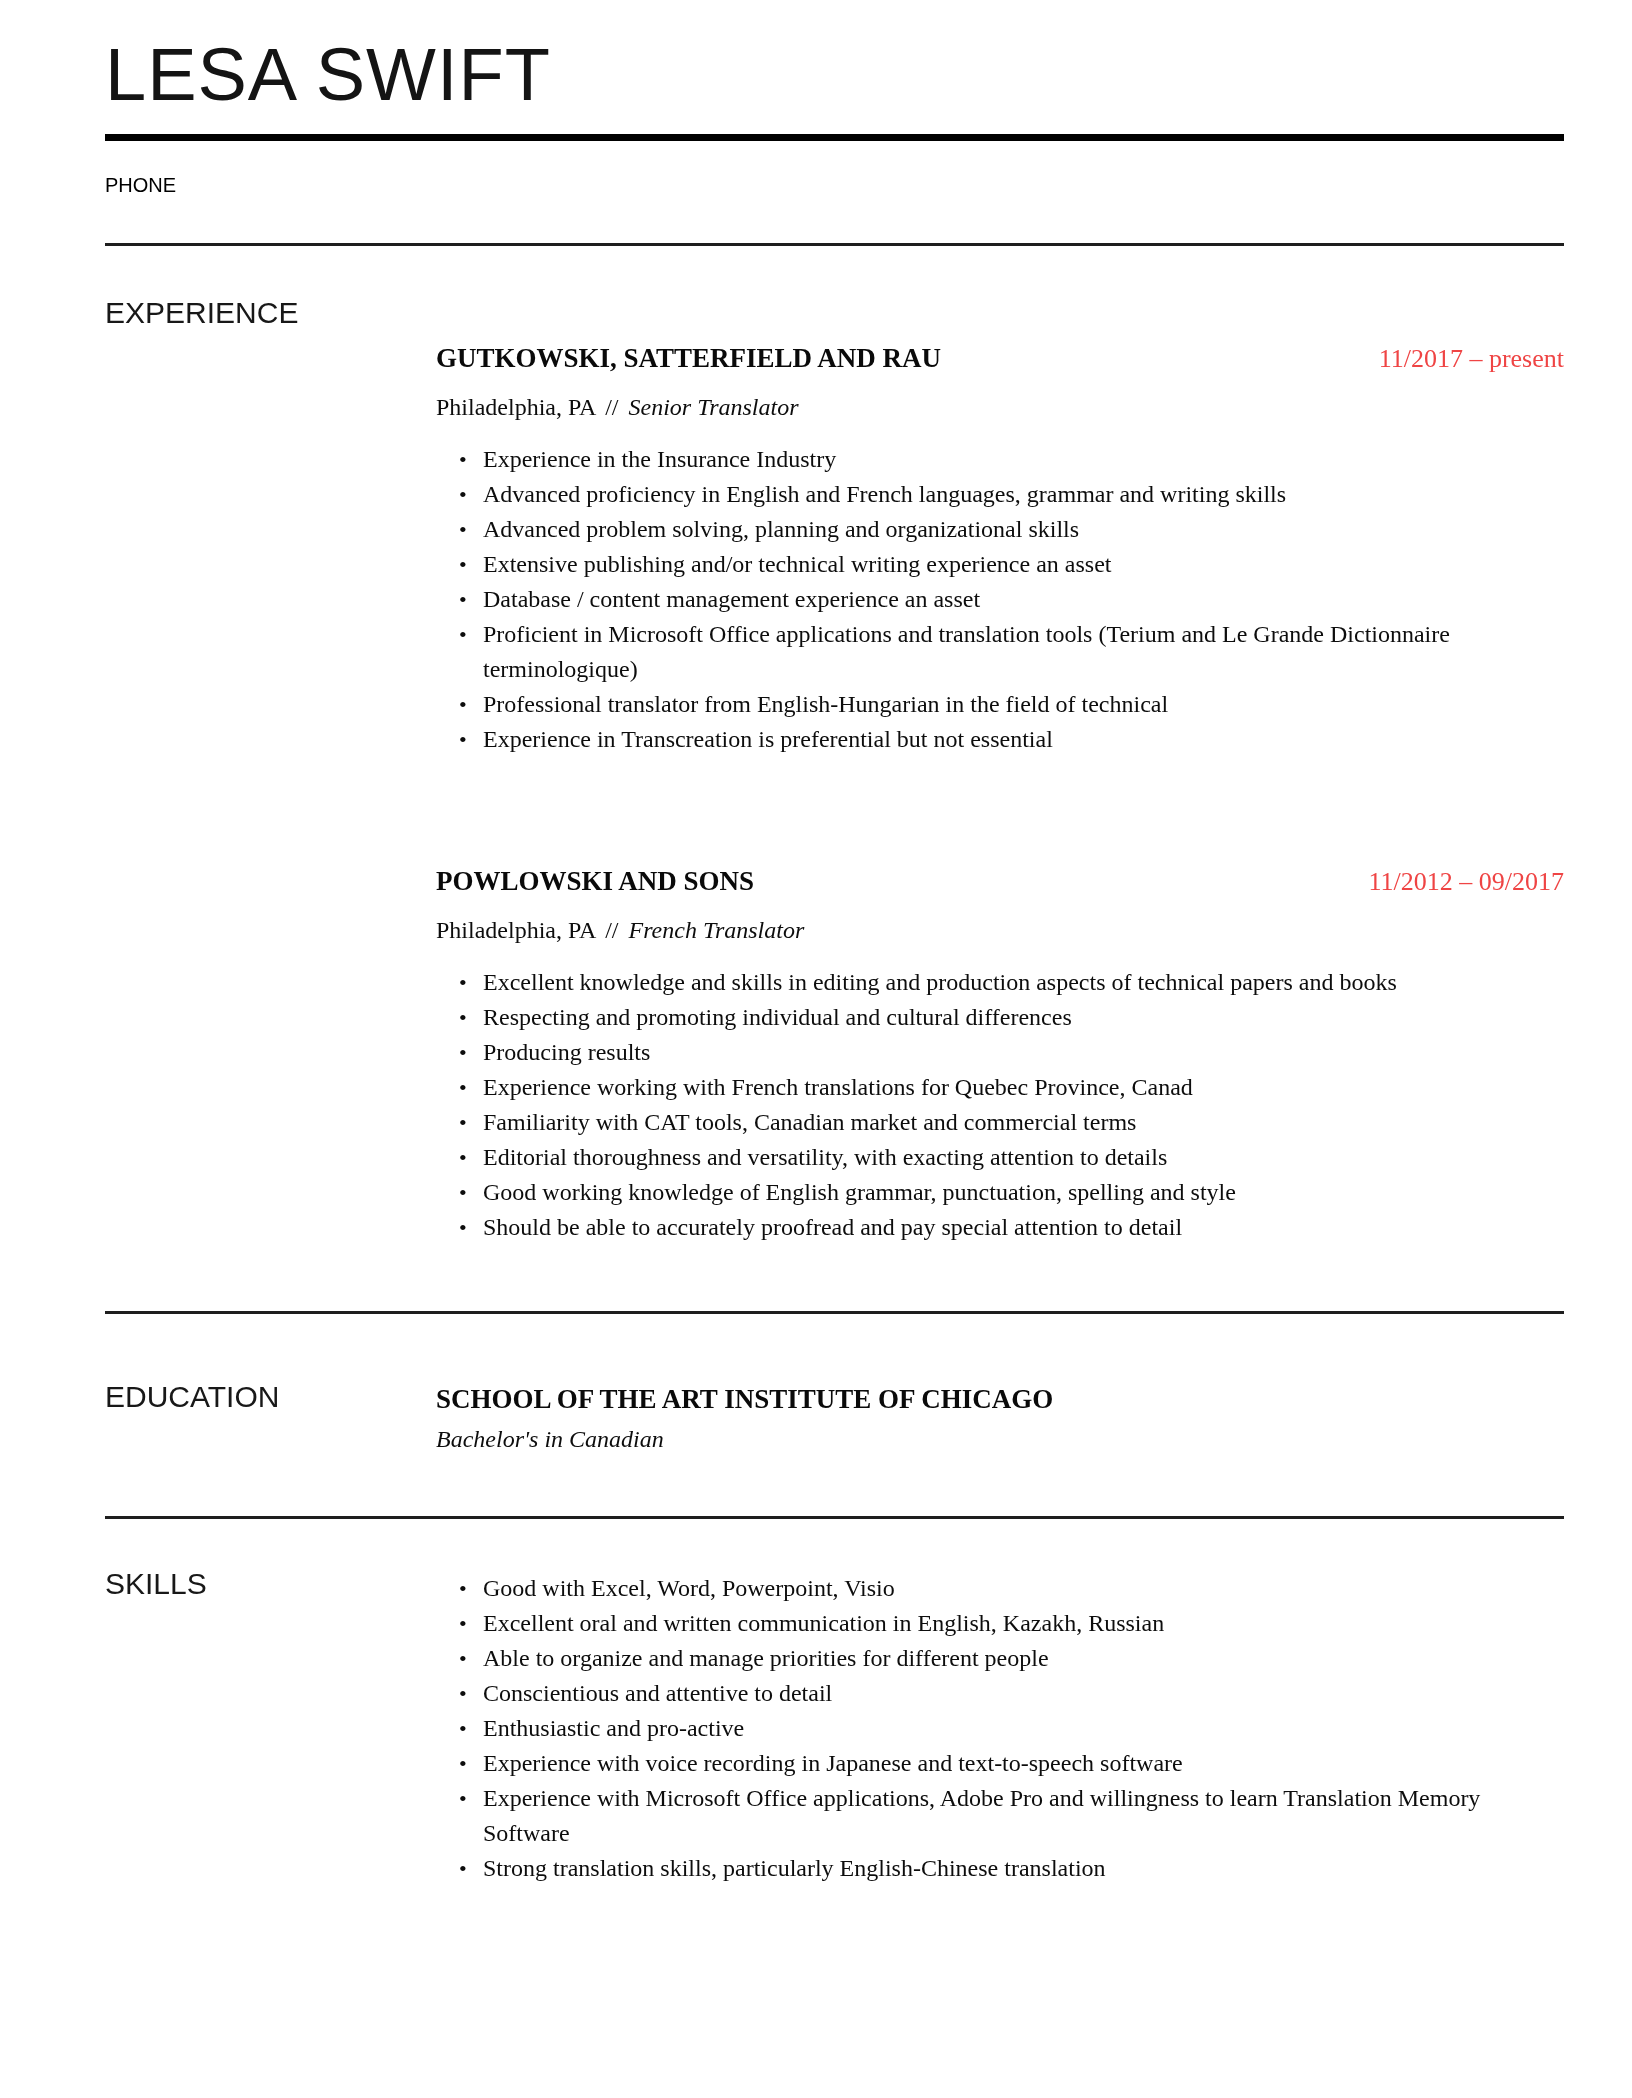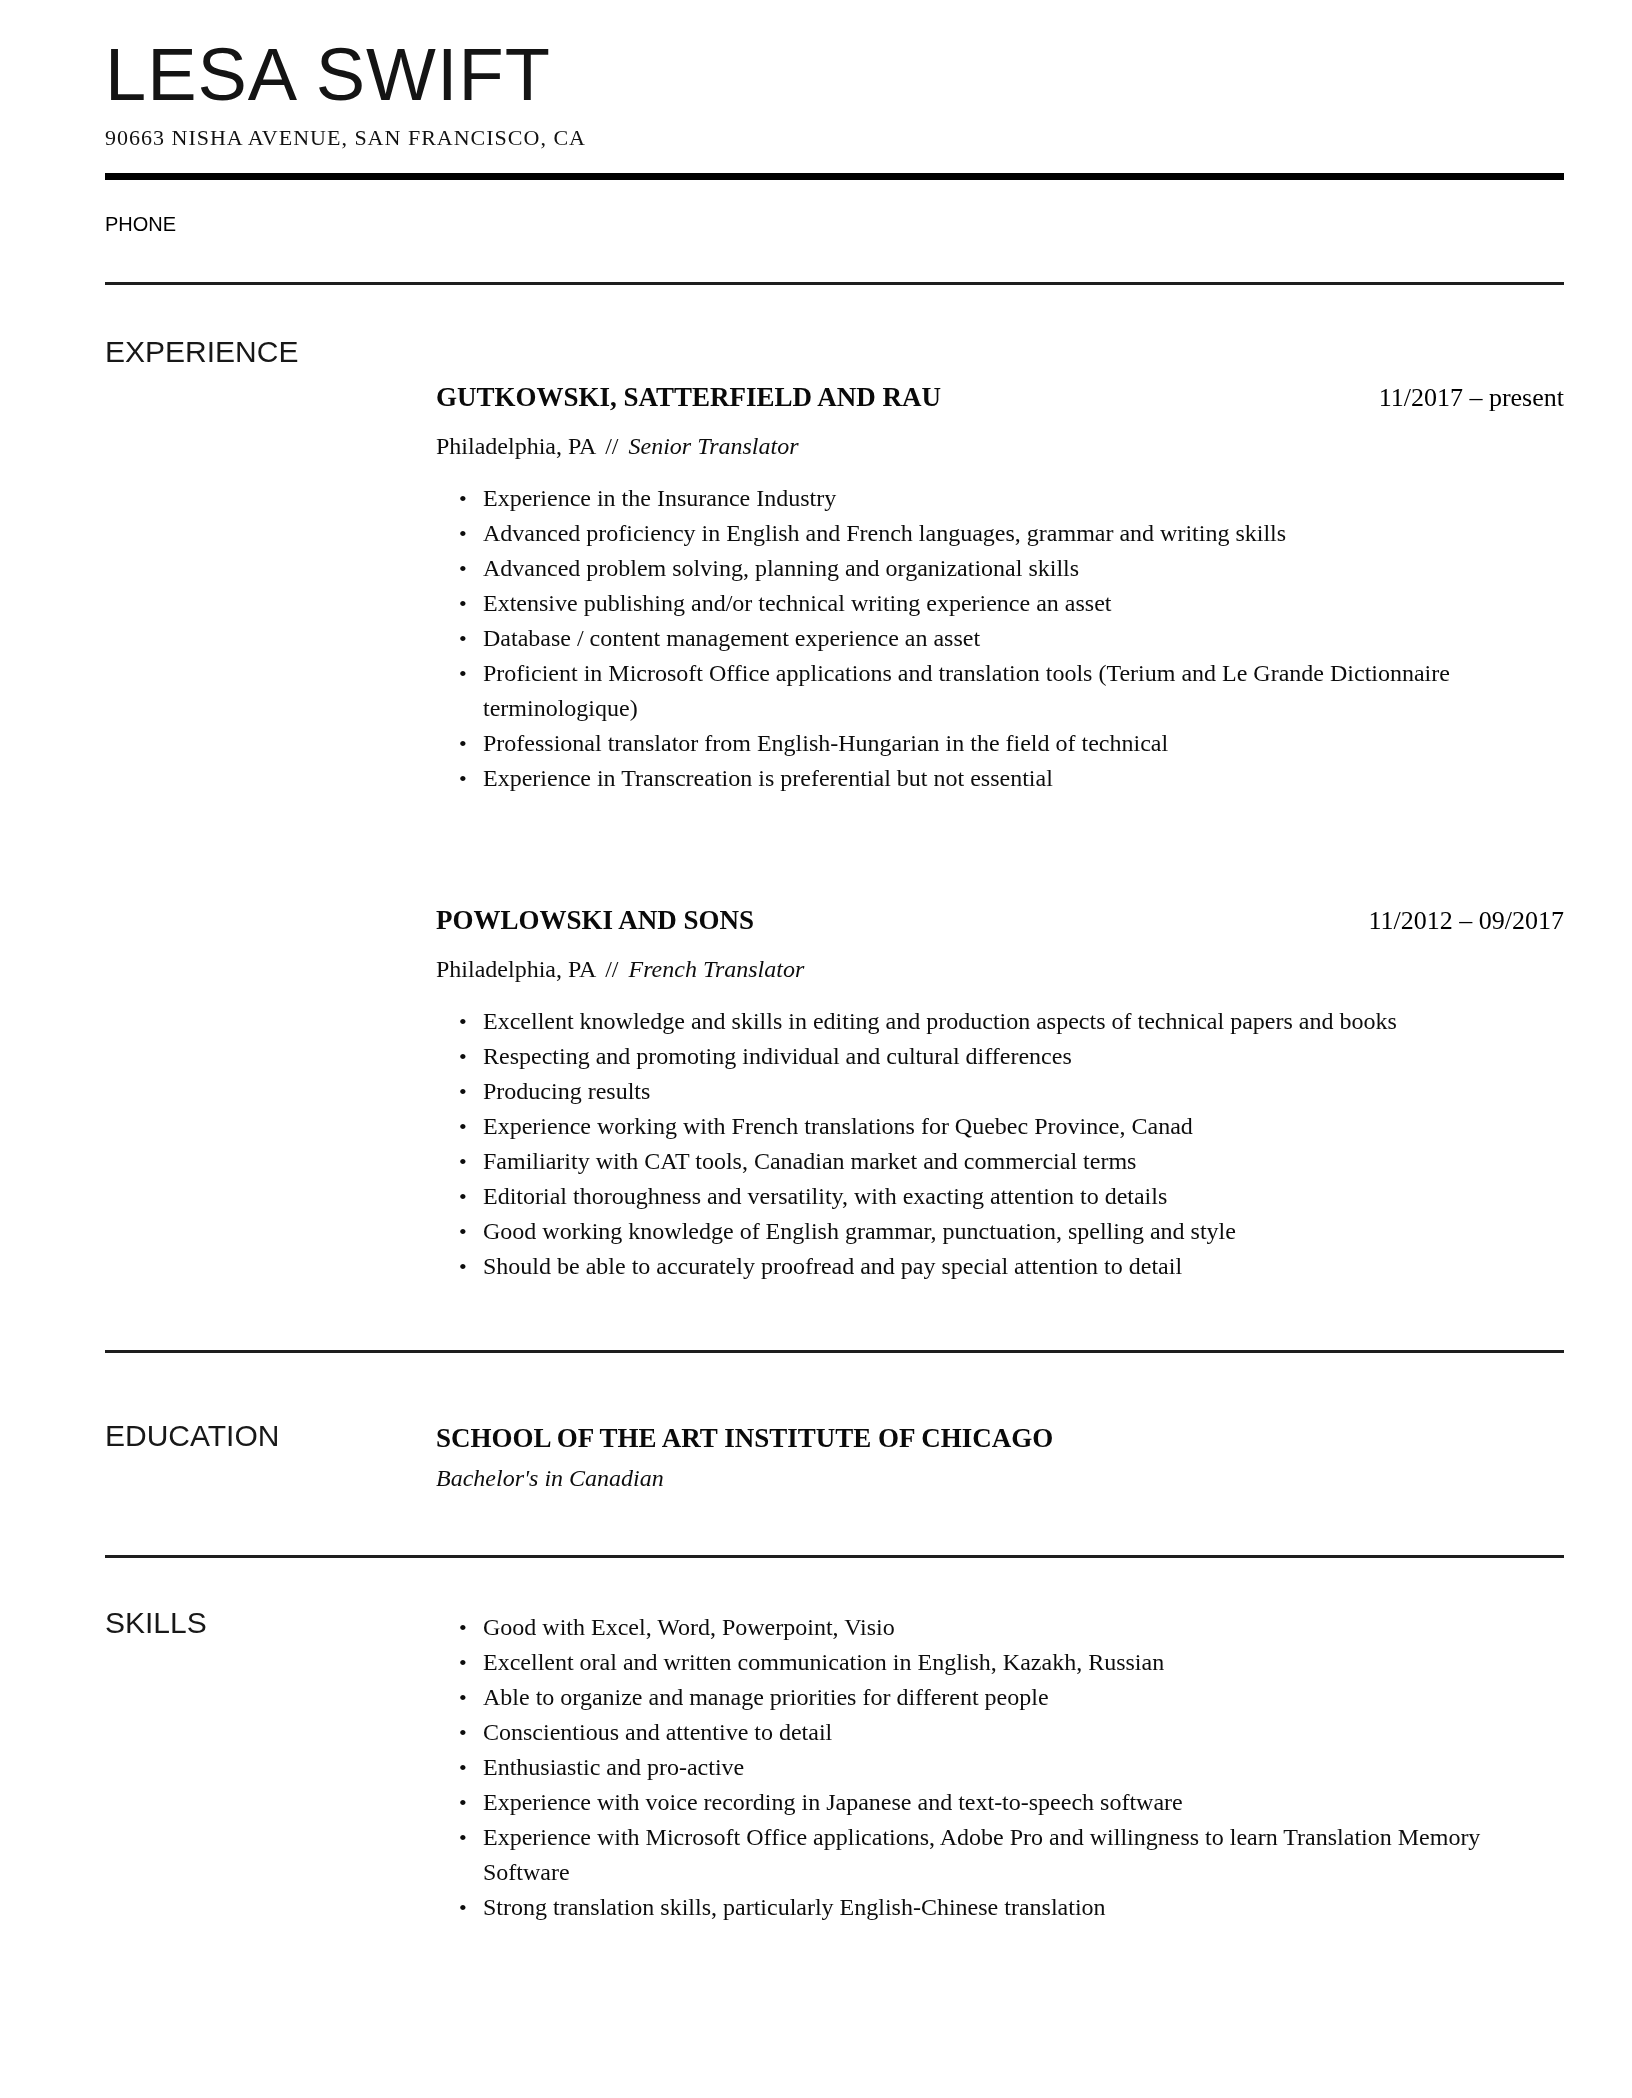--- a/index.html
+++ b/index.html
@@ -92,21 +92,21 @@
     margin: 0;
     font-size: 27px;
     line-height: 34px;
     font-weight: 700;
     color: #0a0a0a;
   }
   .job-dates {
     font-size: 26px;
     line-height: 34px;
     white-space: nowrap;
-    color: #000000;
+    color: #ef4444;
     margin-top: 44px;
   }
   .job-subtitle {
     margin-top: 16px;
     font-size: 24px;
     line-height: 30px;
   }
   .job-subtitle em { font-style: italic; }
   .job-subtitle .sep { margin: 0 4px; }
   
@@ -145,21 +145,20 @@
     font-style: italic;
   }
 </style>
 </head>
 <body>
 
 <div class="page">
 
   <header>
     <h1 class="name">LESA SWIFT</h1>
-    <div class="address">90663 NISHA AVENUE, SAN FRANCISCO, CA</div>
   </header>
 
   <div class="rule-thick"></div>
 
   <section class="contact">
     <div class="contact-label">PHONE</div>
   </section>
 
   <div class="rule-thin rule-1"></div>
 

